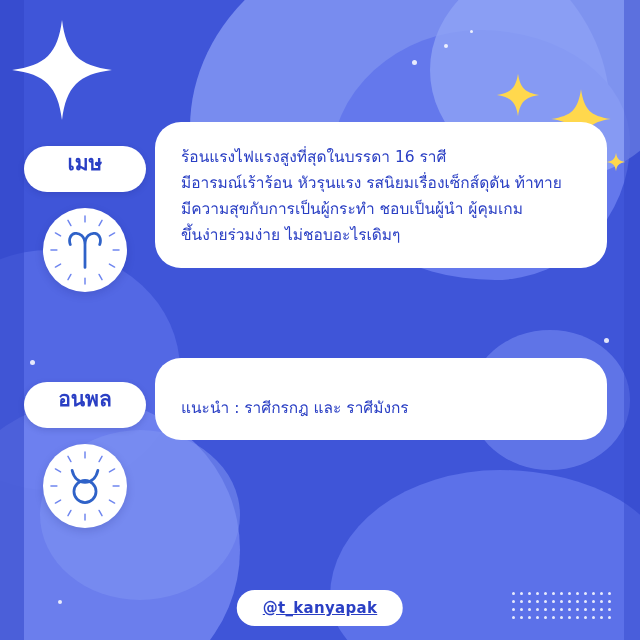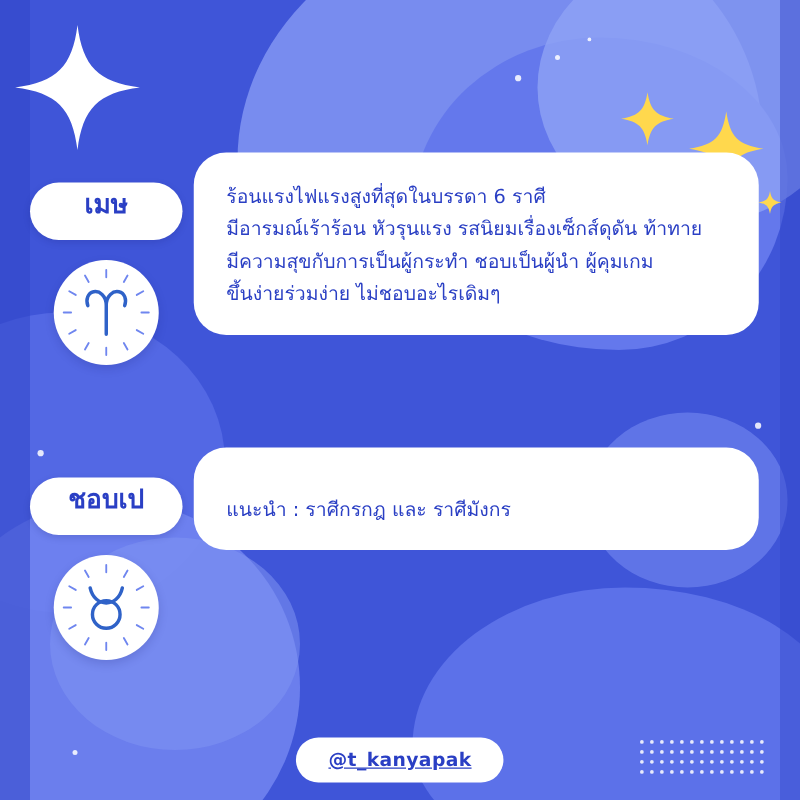--- a/index.html
+++ b/index.html
@@ -238,21 +238,21 @@
   </svg>
 
   <div class="dot" style="left:412px; top:60px; width:5px; height:5px;"></div>
   <div class="dot" style="left:444px; top:44px; width:4px; height:4px;"></div>
   <div class="dot" style="left:470px; top:30px; width:3px; height:3px;"></div>
   <div class="dot" style="left:604px; top:338px; width:5px; height:5px;"></div>
   <div class="dot" style="left:30px; top:360px; width:5px; height:5px;"></div>
   <div class="dot" style="left:58px; top:600px; width:4px; height:4px;"></div>
 
   <div class="card" id="card-aries">
-    <div class="card-text">ร้อนแรงไฟแรงสูงที่สุดในบรรดา 6 ราศี
+    <div class="card-text">ร้อนแรงไฟแรงสูงที่สุดในบรรดา 16 ราศี
 มีอารมณ์เร้าร้อน หัวรุนแรง รสนิยมเรื่องเซ็กส์ดุดัน ท้าทาย
 มีความสุขกับการเป็นผู้กระทำ ชอบเป็นผู้นำ ผู้คุมเกม
 ขึ้นง่ายร่วมง่าย ไม่ชอบอะไรเดิมๆ</div>
   </div>
 
   <div class="pill" id="pill-aries">
     <span>เมษ</span>
   </div>
 
   <div class="medallion" id="med-aries">
@@ -275,21 +275,21 @@
     <svg width="46" height="46" viewBox="0 0 100 100">
       <path d="M50 88 L50 38 M50 38 C50 20 38 12 28 14 C18 16 14 28 18 38 M50 38 C50 20 62 12 72 14 C82 16 86 28 82 38" fill="none" stroke="#2f62c8" stroke-width="6" stroke-linecap="round" stroke-linejoin="round"></path>
     </svg>
   </div>
 
   <div class="card" id="card-taurus">
     <div class="card-advice">แนะนำ : ราศีกรกฎ และ ราศีมังกร</div>
   </div>
 
   <div class="pill" id="pill-taurus">
-    <span>ชอบเป</span>
+    <span>อนพล</span>
   </div>
 
   <div class="medallion" id="med-taurus">
     <svg class="med-ring" viewBox="0 0 100 100">
       <g stroke="#6f86ef" stroke-width="2" stroke-linecap="round">
         <line x1="50" y1="4" x2="50" y2="12"></line>
         <line x1="73" y1="10" x2="69" y2="17"></line>
         <line x1="90" y1="27" x2="83" y2="31"></line>
         <line x1="96" y1="50" x2="88" y2="50"></line>
         <line x1="90" y1="73" x2="83" y2="69"></line>

